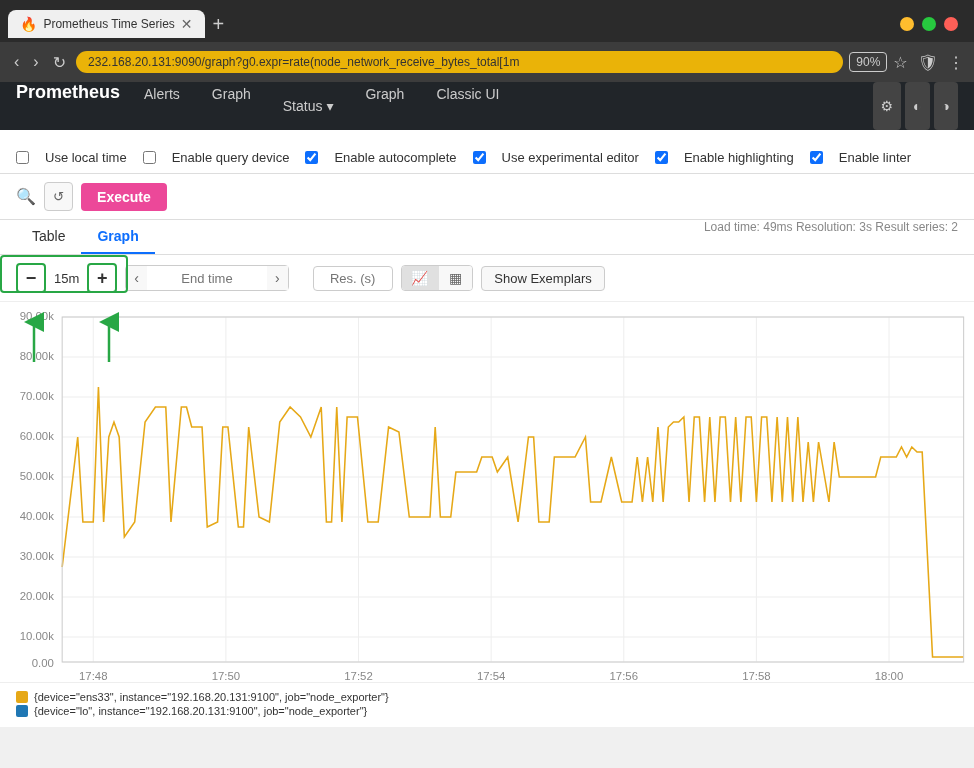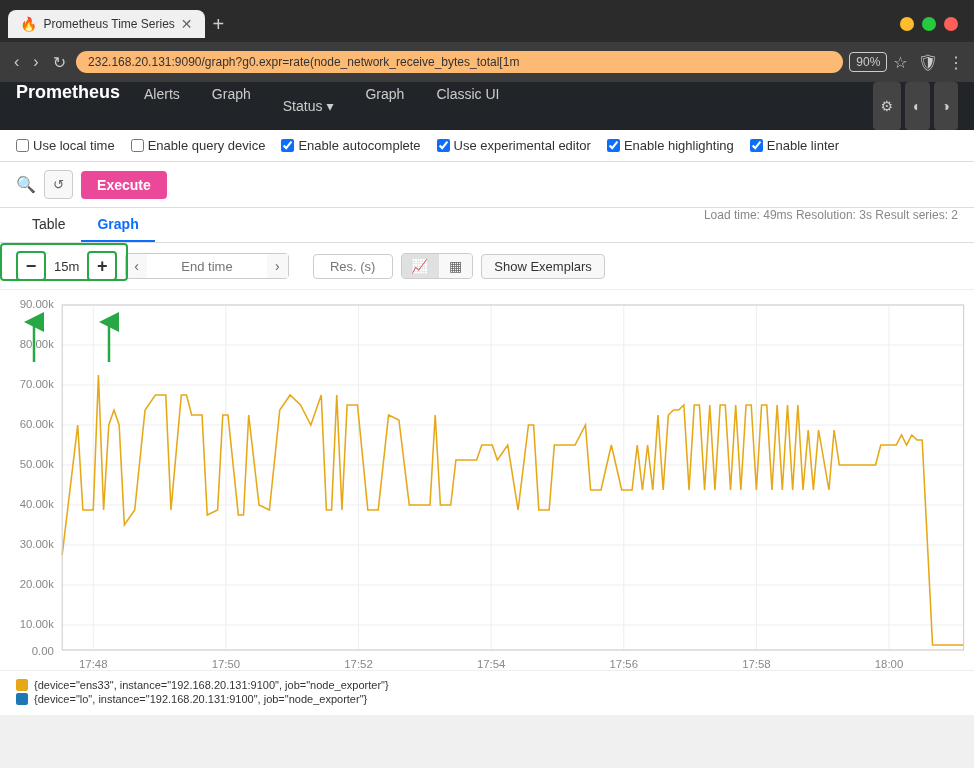--- a/index.html
+++ b/index.html
@@ -13,39 +13,39 @@
     .tab-close { margin-left: auto; color: #666; cursor: pointer; font-size: 14px; }
     .new-tab-btn { background: none; border: none; color: #ccc; font-size: 20px; cursor: pointer; padding: 4px 8px; }
     .window-controls { margin-left: auto; display: flex; gap: 8px; padding-right: 8px; }
     .wc-btn { width: 14px; height: 14px; border-radius: 50%; border: none; cursor: pointer; }
     .wc-min { background: #ffbd2e; }
     .wc-max { background: #27c93f; }
     .wc-close { background: #ff5f57; }
 
     .address-bar { display: flex; align-items: center; background: #3c3c3c; padding: 6px 10px; gap: 6px; height: 40px; }
     .nav-btn { background: none; border: none; color: #ccc; cursor: pointer; font-size: 16px; padding: 2px 4px; }
-    .address-input { flex: 1; background: #fdba74; border: none; border-radius: 20px; padding: 4px 12px; font-size: 12px; color: #333; }
+    .address-input { flex: 1; background: #eab308; border: none; border-radius: 20px; padding: 4px 12px; font-size: 12px; color: #333; }
     .bookmark-btn { background: none; border: none; color: #ccc; cursor: pointer; font-size: 16px; }
     .zoom-badge { background: none; border: 1px solid #ccc; color: #ccc; border-radius: 4px; padding: 2px 6px; font-size: 12px; cursor: pointer; }
     .menu-btn { background: none; border: none; color: #ccc; cursor: pointer; font-size: 16px; }
 
     
     .app { background: #fff; }
 
     
     .top-nav { background: #212529; color: #fff; display: flex; padding: 0 16px; height: 48px; gap: 16px; }
     .brand { font-size: 18px; font-weight: bold; color: #fff; }
     .nav-link { color: #ccc; text-decoration: none; font-size: 14px; cursor: pointer; padding: 4px 8px; }
     .nav-dropdown { color: #ccc; text-decoration: none; font-size: 14px; cursor: pointer; padding: 4px 8px; display: flex; align-items: center; gap: 4px; }
     .nav-icons { margin-left: auto; display: flex; gap: 4px; }
     .nav-icon-btn { background: #444; border: none; color: #ccc; padding: 4px 8px; border-radius: 4px; cursor: pointer; font-size: 14px; }
 
     
     .options-row { display: flex; align-items: center; padding: 8px 16px; gap: 16px; border-bottom: 1px solid #ddd; flex-wrap: wrap; }
-    .checkbox-label { display: flex; align-items: center; gap: 4px; font-size: 13px; color: #333; cursor: pointer; }
+    .checkbox-label { display: flex; align-items: center; gap: 16px; font-size: 13px; color: #333; cursor: pointer; margin-top: 12px; }
     .checkbox-label input[type=checkbox] { cursor: pointer; }
     .checkbox-blue { accent-color: #0d6efd; }
 
     
     .query-bar { display: flex; align-items: center; padding: 8px 16px; gap: 8px; border-bottom: 1px solid #ddd; }
     .search-icon { color: #666; font-size: 16px; }
     .query-input { flex: 1; border: 1px solid #ccc; border-radius: 4px; padding: 6px 10px; font-family: monospace; font-size: 13px; color: #333; }
     .clear-btn { background: #f8f8f8; border: 1px solid #ccc; border-radius: 4px; padding: 6px 8px; cursor: pointer; color: #666; }
     .execute-btn { background: #ec4899; color: #fff; border: none; border-radius: 4px; padding: 6px 16px; cursor: pointer; font-size: 14px; font-weight: bold; }
 

